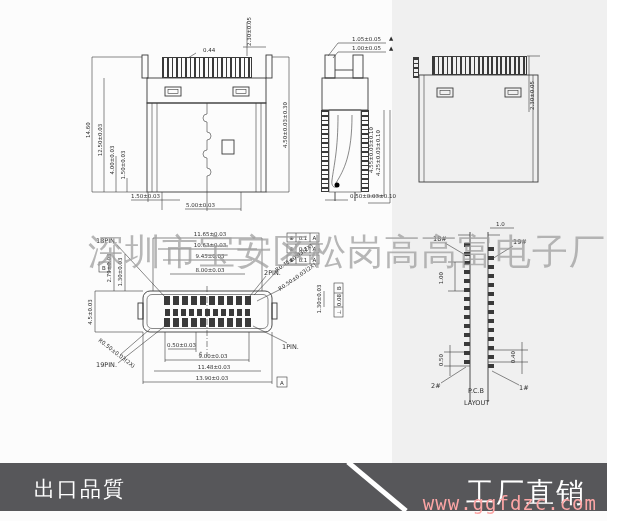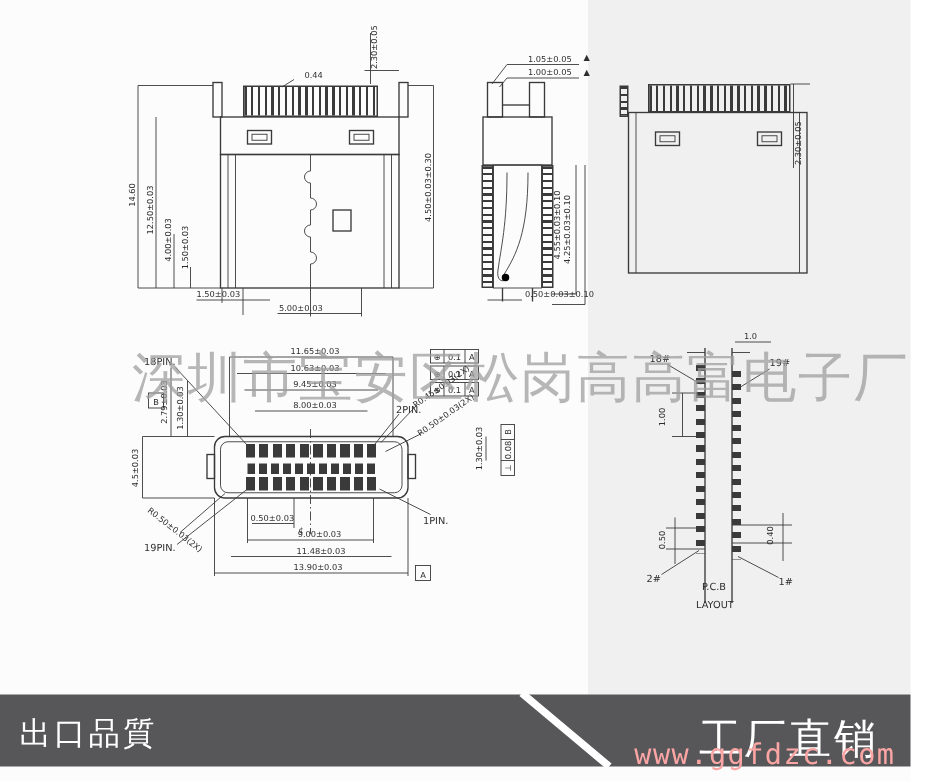--- a/index.html
+++ b/index.html
@@ -15,21 +15,21 @@
   
   .serr-h{position:absolute;background:repeating-linear-gradient(90deg,#3a3a3a 0 1.5px,transparent 1.5px 4.5px);border:1px solid #3a3a3a;box-sizing:border-box;}
   .serr-v{position:absolute;background:repeating-linear-gradient(180deg,#3a3a3a 0 1.5px,transparent 1.5px 4.5px);border:1px solid #3a3a3a;box-sizing:border-box;}
   .pinrow{position:absolute;background:repeating-linear-gradient(90deg,#3a3a3a 0 6px,transparent 6px 9px);}
   .pinrow.small{background:repeating-linear-gradient(90deg,#3a3a3a 0 5px,transparent 5px 8px);}
   .padcol{position:absolute;background:repeating-linear-gradient(180deg,#3a3a3a 0 4px,transparent 4px 9px);}
   
   #watermark{position:absolute;left:88px;top:228px;font-size:36px;letter-spacing:1px;color:#9f9f9f;opacity:.75;white-space:nowrap;z-index:6;}
   
   #banner{position:absolute;left:0;top:463px;width:617px;height:48px;background:#57575a;z-index:8;}
-  #banner .left-txt{position:absolute;left:13px;top:12px;font-size:21px;color:#fff;letter-spacing:2px;}
+  #banner .left-txt{position:absolute;left:34px;top:12px;font-size:21px;color:#fff;letter-spacing:2px;}
   #banner .right-txt{position:absolute;right:31px;top:11px;font-size:28px;color:#fff;letter-spacing:2px;}
   #banner .site{position:absolute;right:20px;top:29px;font-size:19px;color:#fca5a5;font-family:"DejaVu Sans Mono",monospace;letter-spacing:1px;}
   #banner .slash{position:absolute;left:339px;top:21px;width:76px;height:5px;background:#fff;transform:rotate(40deg);}
 </style>
 </head>
 <body>
 
 <div id="stage">
   <div id="right-panel"></div>
 

